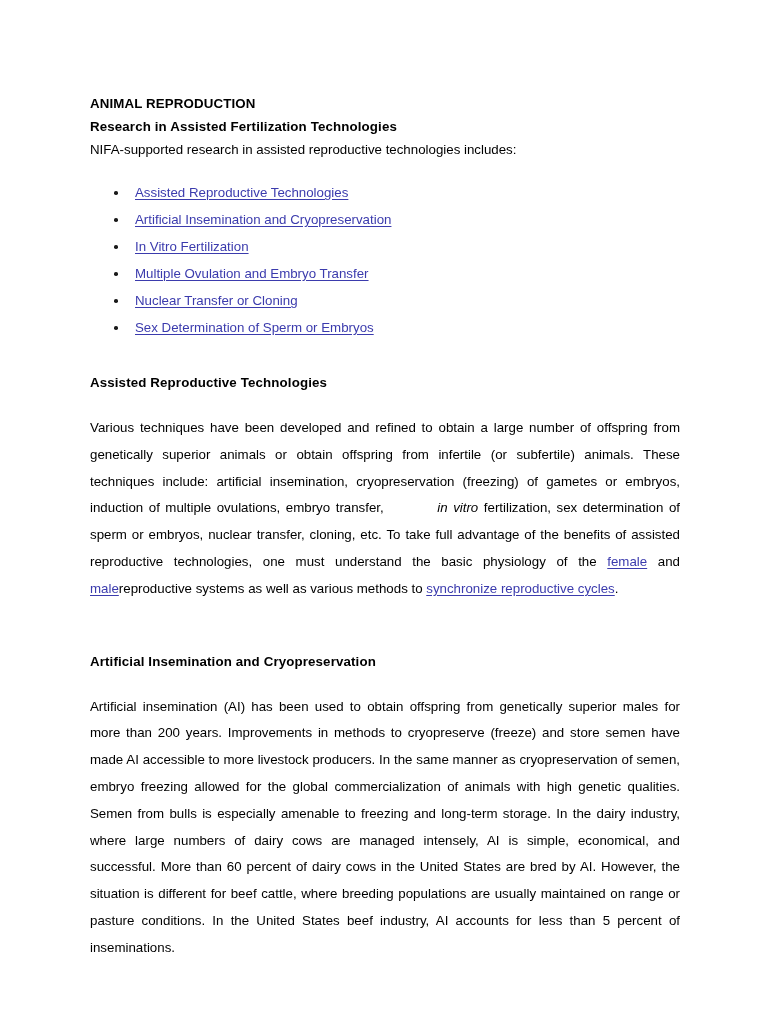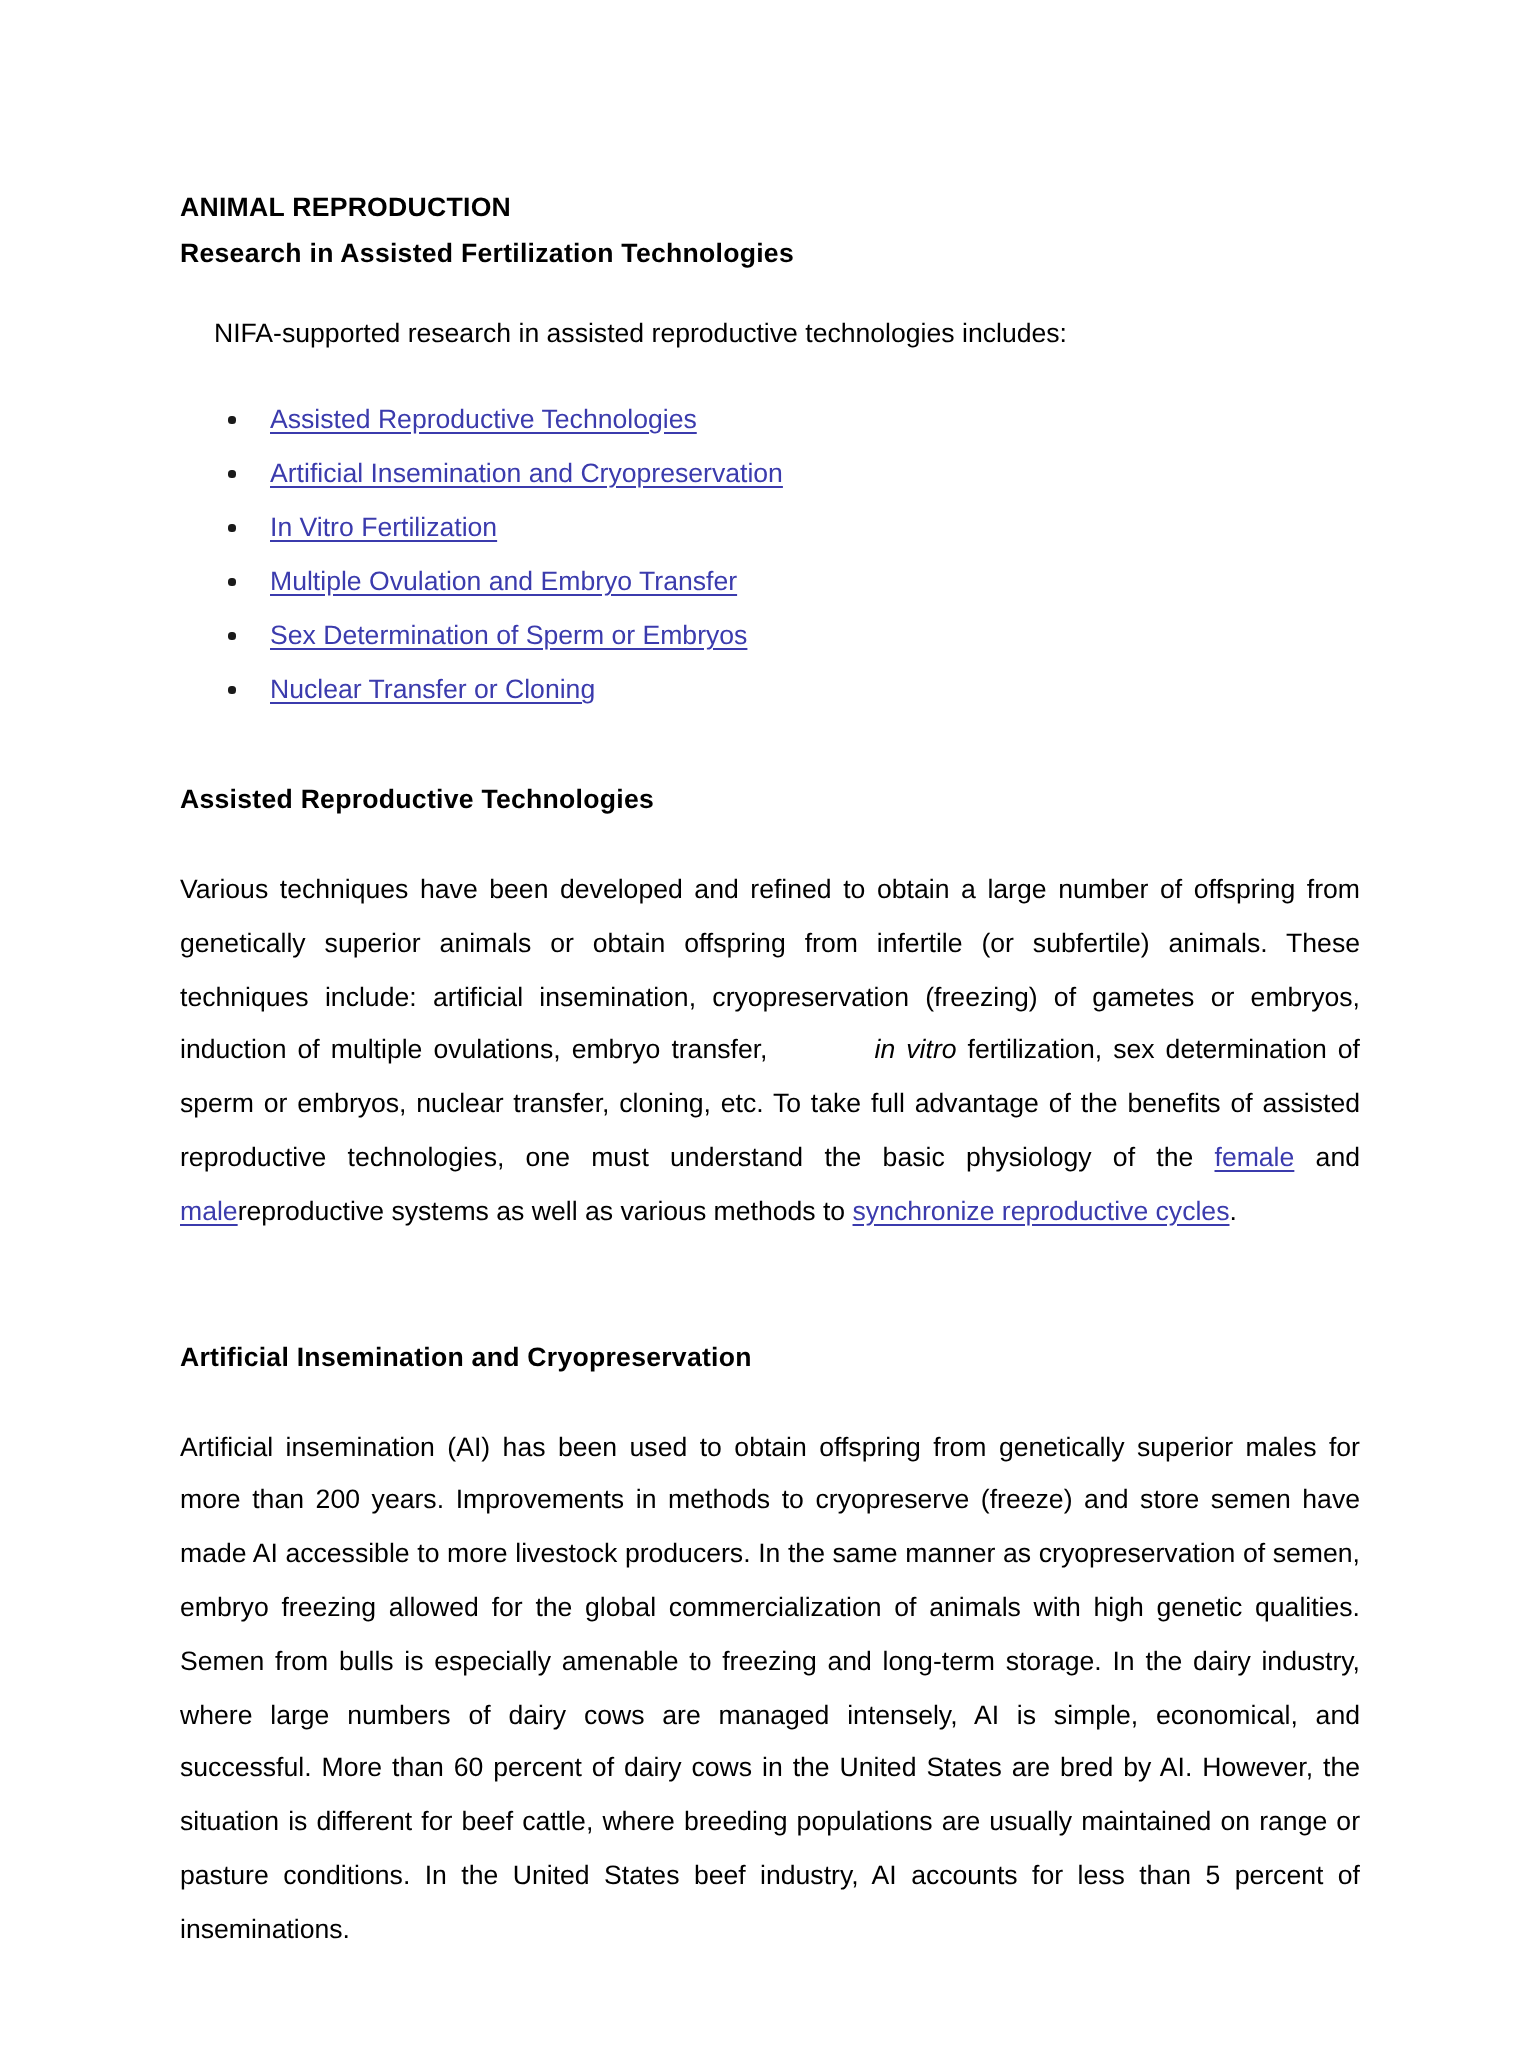--- a/index.html
+++ b/index.html
@@ -32,21 +32,21 @@
     margin: 0;
     font-weight: bold;
     font-size: 13.3px;
     line-height: 23px;
     letter-spacing: 0.01em;
   }
 
   h1.doc-title { font-size: 13.3px; }
 
   .intro-line {
-    margin: 17px;
+    margin: 0;
     font-size: 13.3px;
     line-height: 23px;
   }
 
   ul.link-list {
     list-style: none;
     margin: 18px 0 0 0;
     padding: 0;
   }
   ul.link-list li {
@@ -97,22 +97,22 @@
 
     <h2 class="section-heading">Research in Assisted Fertilization Technologies</h2>
 
     <p class="intro-line">NIFA-supported research in assisted reproductive technologies includes:</p>
 
     <ul class="link-list">
       <li><a class="doclink">Assisted Reproductive Technologies</a></li>
       <li><a class="doclink">Artificial Insemination and Cryopreservation</a></li>
       <li><a class="doclink">In Vitro Fertilization</a></li>
       <li><a class="doclink">Multiple Ovulation and Embryo Transfer</a></li>
+      <li><a class="doclink">Nuclear Transfer or Cloning</a></li>
       <li><a class="doclink">Sex Determination of Sperm or Embryos</a></li>
-      <li><a class="doclink">Nuclear Transfer or Cloning</a></li>
     </ul>
 
     <div class="spacer-lg"></div>
 
     <h3 class="sub-heading">Assisted Reproductive Technologies</h3>
 
     <div class="spacer-md"></div>
 
     <p class="body-text"><span>Various techniques have been developed and refined to obtain a large number of offspring from genetically superior animals or obtain offspring from infertile (or subfertile) animals. These techniques include: artificial insemination, cryopreservation (freezing) of gametes or embryos, induction of multiple ovulations, embryo transfer, </span><em class="latin">in vitro</em><span> fertilization, sex determination of sperm or embryos, nuclear transfer, cloning, etc. To take full advantage of the benefits of assisted reproductive technologies, one must understand the basic physiology of the </span><a class="doclink">female</a><span> and </span><a class="doclink">male</a><span>reproductive systems as well as various methods to </span><a class="doclink">synchronize reproductive cycles</a><span>.</span></p>
 

